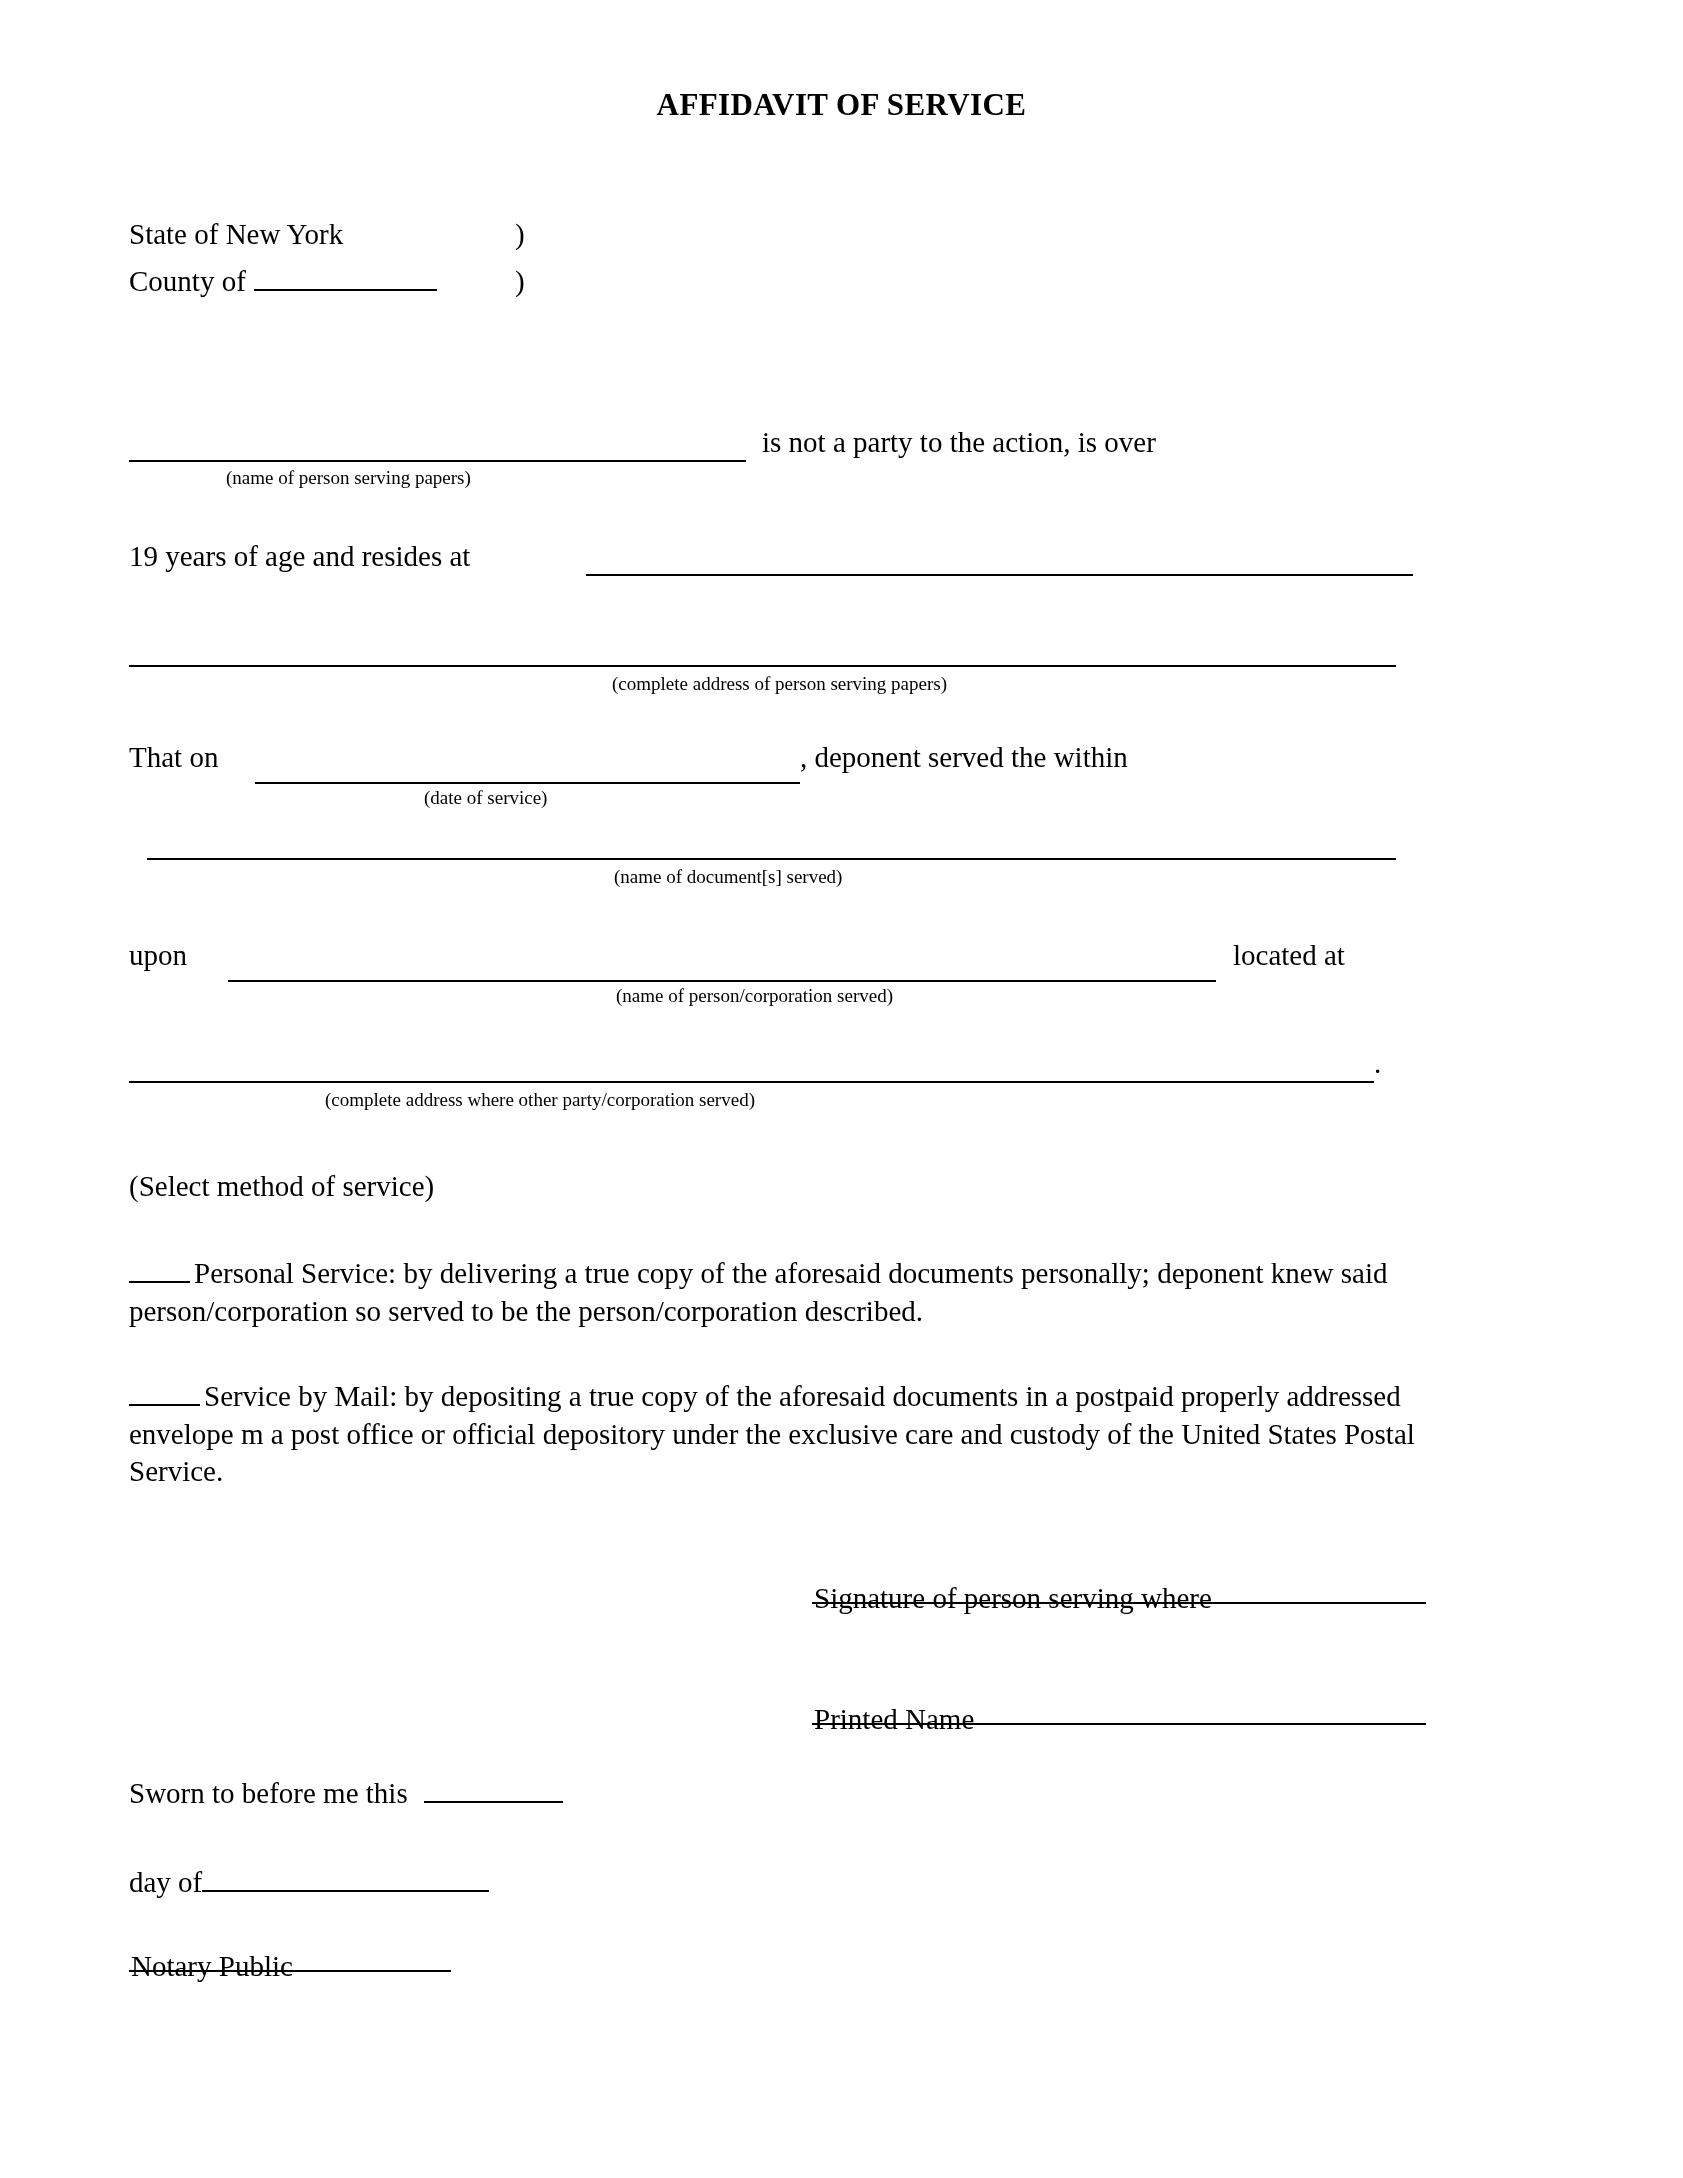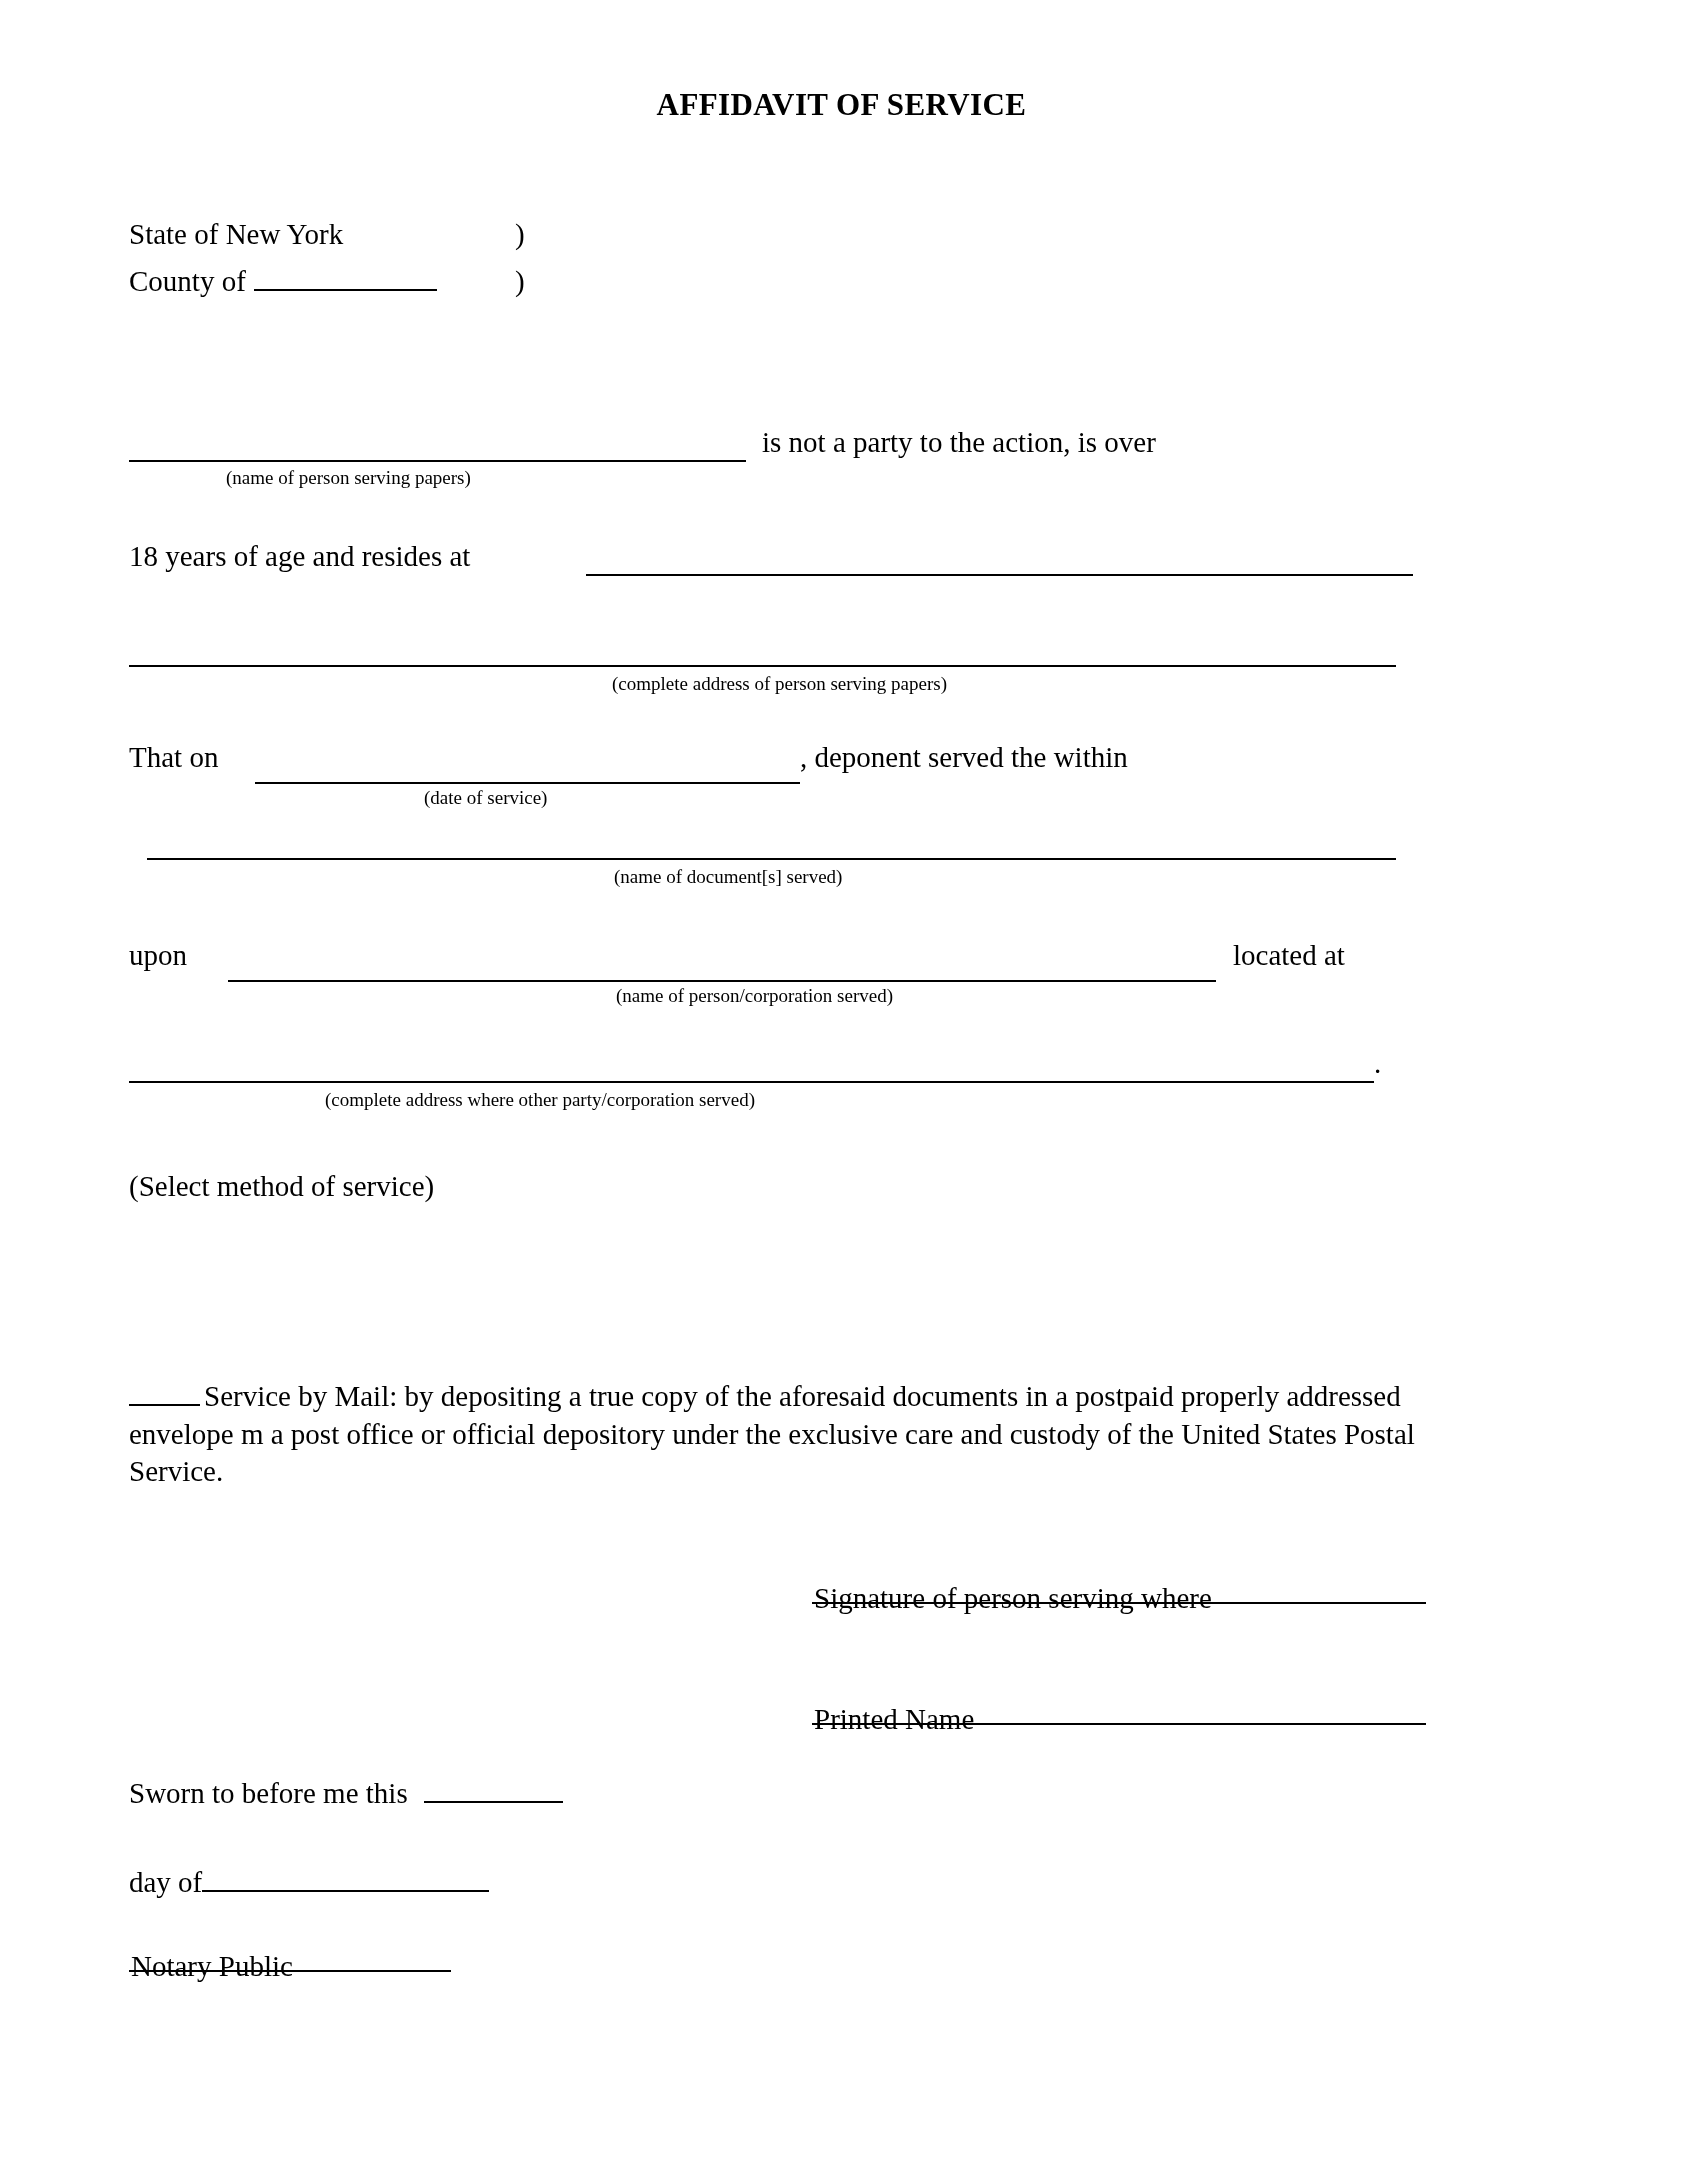--- a/index.html
+++ b/index.html
@@ -147,21 +147,21 @@
       <span class="county-blank"></span>
       <span class="venue-paren" style="top: 47px; position: absolute; left: 386px;">)</span>
     </div>
   </div>
 
 
   <div class="rule" style="left:129px; top:460px; width:617px;"></div>
   <div class="abs-text" style="left:762px; top:426px;">is not a party to the action, is over</div>
   <div class="abs-caption" style="left:226px; top:467px;">(name of person serving papers)</div>
 
-  <div class="abs-text" style="left:129px; top:540px;">18 years of age and resides at</div>
+  <div class="abs-text" style="left:129px; top:540px;">19 years of age and resides at</div>
   <div class="rule" style="left:586px; top:574px; width:827px;"></div>
 
   <div class="rule" style="left:129px; top:665px; width:1267px;"></div>
   <div class="abs-caption" style="left:612px; top:673px;">(complete address of person serving papers)</div>
 
   <div class="abs-text" style="left:129px; top:741px;">That on</div>
   <div class="rule" style="left:255px; top:782px; width:545px;"></div>
   <div class="abs-text" style="left:800px; top:741px;">, deponent served the within</div>
   <div class="abs-caption" style="left:424px; top:787px;">(date of service)</div>
 
@@ -172,20 +172,23 @@
   <div class="rule" style="left:228px; top:980px; width:988px;"></div>
   <div class="abs-text" style="left:1233px; top:939px;">located at</div>
   <div class="abs-caption" style="left:616px; top:985px;">(name of person/corporation served)</div>
 
   <div class="rule" style="left:129px; top:1081px; width:1245px;"></div>
   <div class="abs-text" style="left:1374px; top:1047px;">.</div>
   <div class="abs-caption" style="left:325px; top:1089px;">(complete address where other party/corporation served)</div>
 
   <div class="abs-text" style="left:129px; top:1170px;">(Select method of service)</div>
 
+  <div class="para" style="left:129px; top:1255px; width:1356px;">
+    <span class="blank-short"></span><span>Personal Service: by delivering a true copy of the aforesaid documents personally; deponent knew said person/corporation so served to be the person/corporation described.</span>
+  </div>
 
   <div class="para" style="left:129px; top:1378px; width:1361px;">
     <span class="blank-short wide"></span><span>Service by Mail: by depositing a true copy of the aforesaid documents in a postpaid properly addressed envelope m a post office or official depository under the exclusive care and custody of the United States Postal Service.</span>
   </div>
 
   <div class="rule" style="left:812px; top:1602px; width:614px;"></div>
   <div class="sig-label" style="left:814px; top:1582px; top:1582px;">Signature of person serving where</div>
 
   <div class="rule" style="left:812px; top:1723px; width:614px;"></div>
   <div class="sig-label" style="left:814px; top:1703px;">Printed Name</div>

